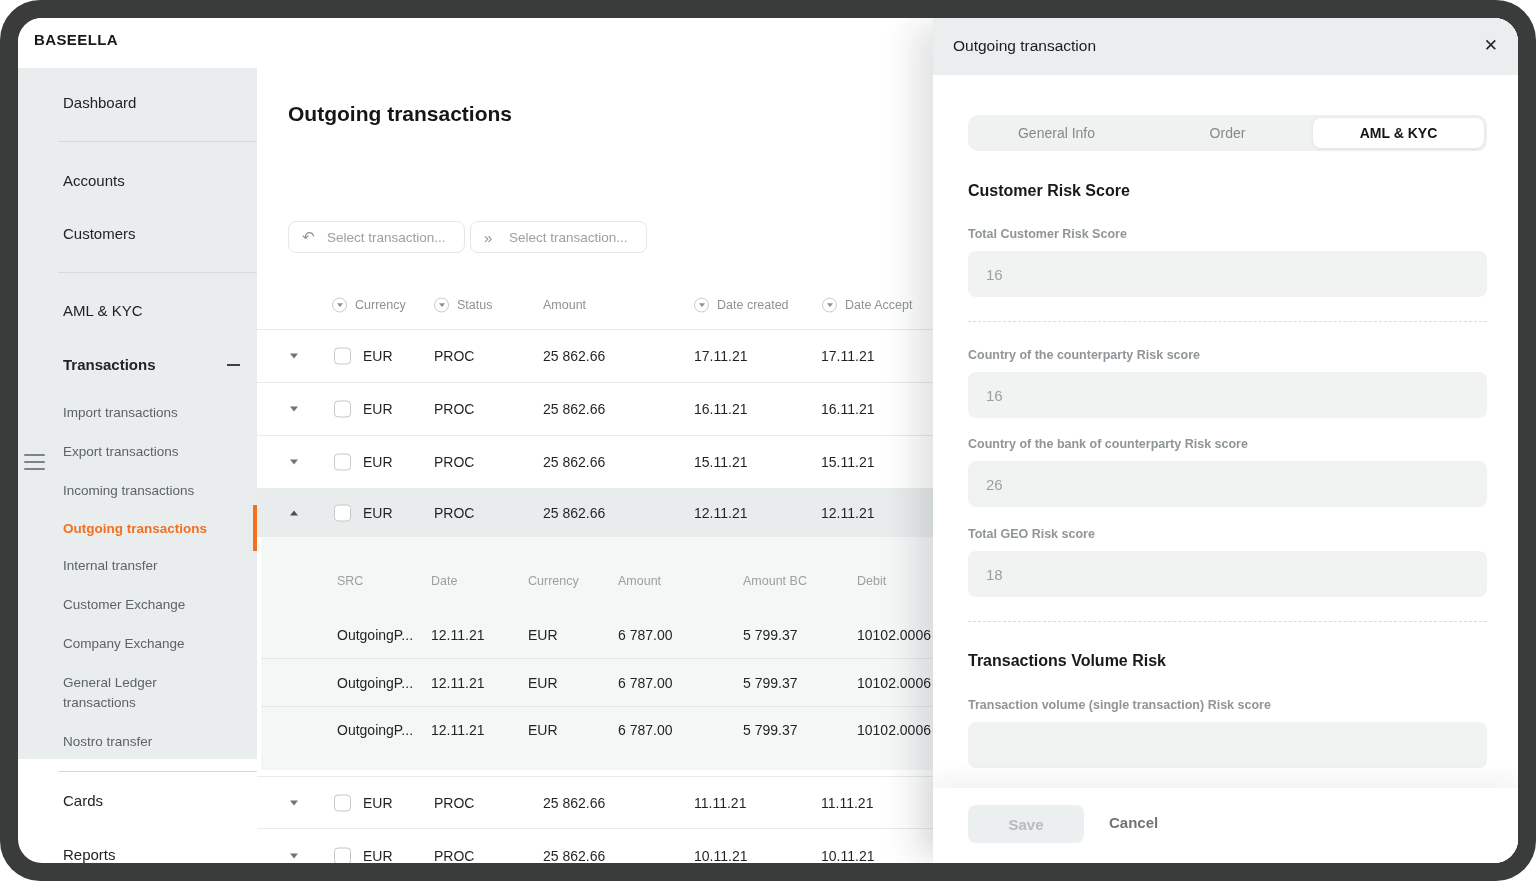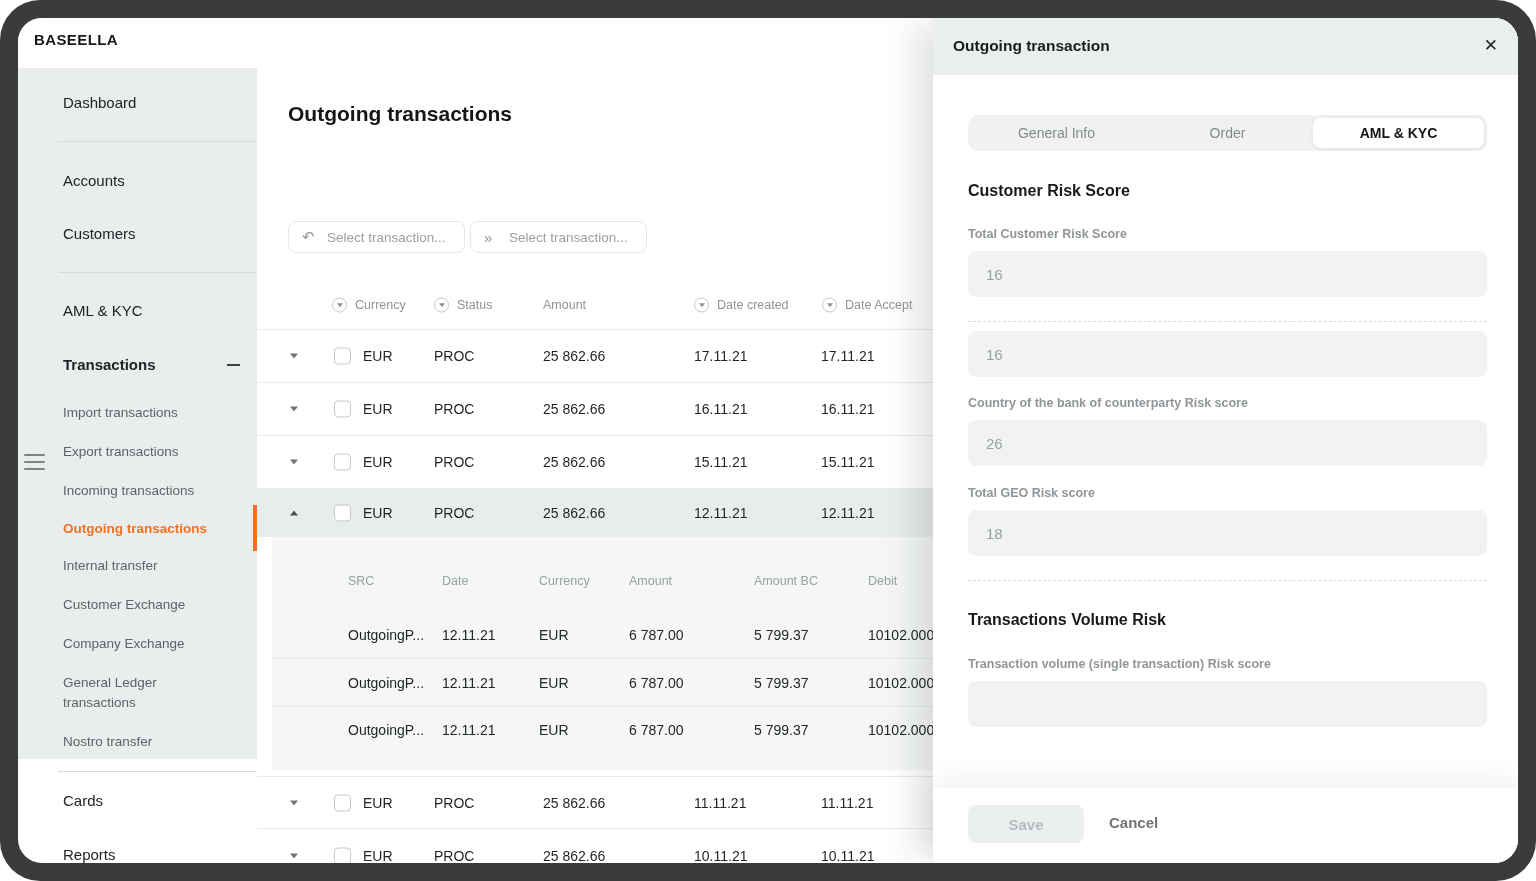--- a/index.html
+++ b/index.html
@@ -46,32 +46,32 @@
   .trow.expanded { height:48px; background:#e9ecec; }
   .td { position:absolute; top:50%; transform:translateY(-50%); font-size:14px; color:#1f2325; }
   .tri { position:absolute; top:50%; transform:translateY(-50%); width:0; height:0; cursor:pointer;
          border-left:4.5px solid transparent; border-right:4.5px solid transparent; }
   .tri.down { border-top:5.5px solid #6e7578; }
   .tri.up { border-bottom:5.5px solid #4c5254; }
   .cb { position:absolute; top:50%; transform:translateY(-50%); width:17px; height:17px; background:#fff;
         border:1.5px solid #c3c9cb; border-radius:4px; cursor:pointer; }
 
   
-  .subregion { position:absolute; left:15px; top:469px; width:100%; height:233px; background:#f5f7f7; }
+  .subregion { position:absolute; left:4px; top:469px; width:100%; height:233px; background:#f5f7f7; }
   .sth { position:absolute; top:37px; font-size:12.5px; color:#9aa0a3; }
   .subrow { position:absolute; left:0; width:100%; height:46px; }
   .subrow.line { border-top:1px solid #e5e8e8; }
   .std { position:absolute; top:50%; transform:translateY(-50%); font-size:14px; color:#222527; }
   .c-src{left:76px;} .c-date{left:170px;} .c-cur{left:267px;} .c-amt{left:357px;} .c-abc{left:482px;} .c-deb{left:596px;}
 
   
   .panel { position:absolute; left:915px; top:0; width:585px; height:845px; background:#fff; z-index:5;
            box-shadow:-24px 0 32px -6px rgba(25,30,35,.13); }
   .panel-head { position:absolute; left:0; top:0; width:100%; height:57px; background:#ebeeee; }
-  .panel-title { position:absolute; left:20px; top:19px; font-size:15.5px; font-weight:bold; color:#1a1c1d; }
+  .panel-title { position:absolute; left:20px; top:19px; font-size:15.5px; font-weight:normal; color:#1a1c1d; }
   .close-x { position:absolute; right:20px; top:17px; font-size:17px; color:#26292a; cursor:pointer; line-height:22px; }
   .panel-body { position:absolute; left:35px; right:31px; top:57px; bottom:0; overflow:hidden; }
   .tabs { margin-top:40px; height:36px; background:#f0f2f2; border-radius:10px; display:flex; padding:3px; }
   .tab { flex:1; display:flex; align-items:center; justify-content:center; font-size:14px; color:#85898c; cursor:pointer; border-radius:8px; }
   .tab.active { background:#fff; color:#131516; font-weight:bold; box-shadow:0 1px 4px rgba(20,25,30,.08); }
   .sec-h { font-size:16px; font-weight:bold; color:#17191a; line-height:20px; }
   .mt30{margin-top:30px;} .mt28{margin-top:28px;} .mt29{margin-top:29px;}
   .f-label { display:block; font-size:12.5px; font-weight:bold; color:#8f9598; line-height:15px; }
   .lah{margin-top:26px;} .lai{margin-top:19px;} .lai2{margin-top:20px;} .la27{margin-top:27px;}
   .inp { display:block; width:100%; height:46px; margin-top:9px; background:#f1f3f3; border:none; border-radius:8px;
@@ -253,20 +253,21 @@
           <div class="tab">Order</div>
           <div class="tab active">AML &amp; KYC</div>
         </div>
 
         <h3 class="sec-h mt30">Customer Risk Score</h3>
         <label class="f-label lah">Total Customer Risk Score</label>
         <input class="inp" type="text" value="16" style="">
 
         <hr class="dash">
 
+        <label class="f-label lah">Country of the counterparty Risk score</label>
         <input class="inp" type="text" value="16" style="">
         <label class="f-label lai">Country of the bank of counterparty Risk score</label>
         <input class="inp" type="text" value="26" style="">
         <label class="f-label lai2">Total GEO Risk score</label>
         <input class="inp" type="text" value="18" style="">
 
         <hr class="dash">
 
         <h3 class="sec-h mt29">Transactions Volume Risk</h3>
         <label class="f-label la27">Transaction volume (single transaction) Risk score</label>

